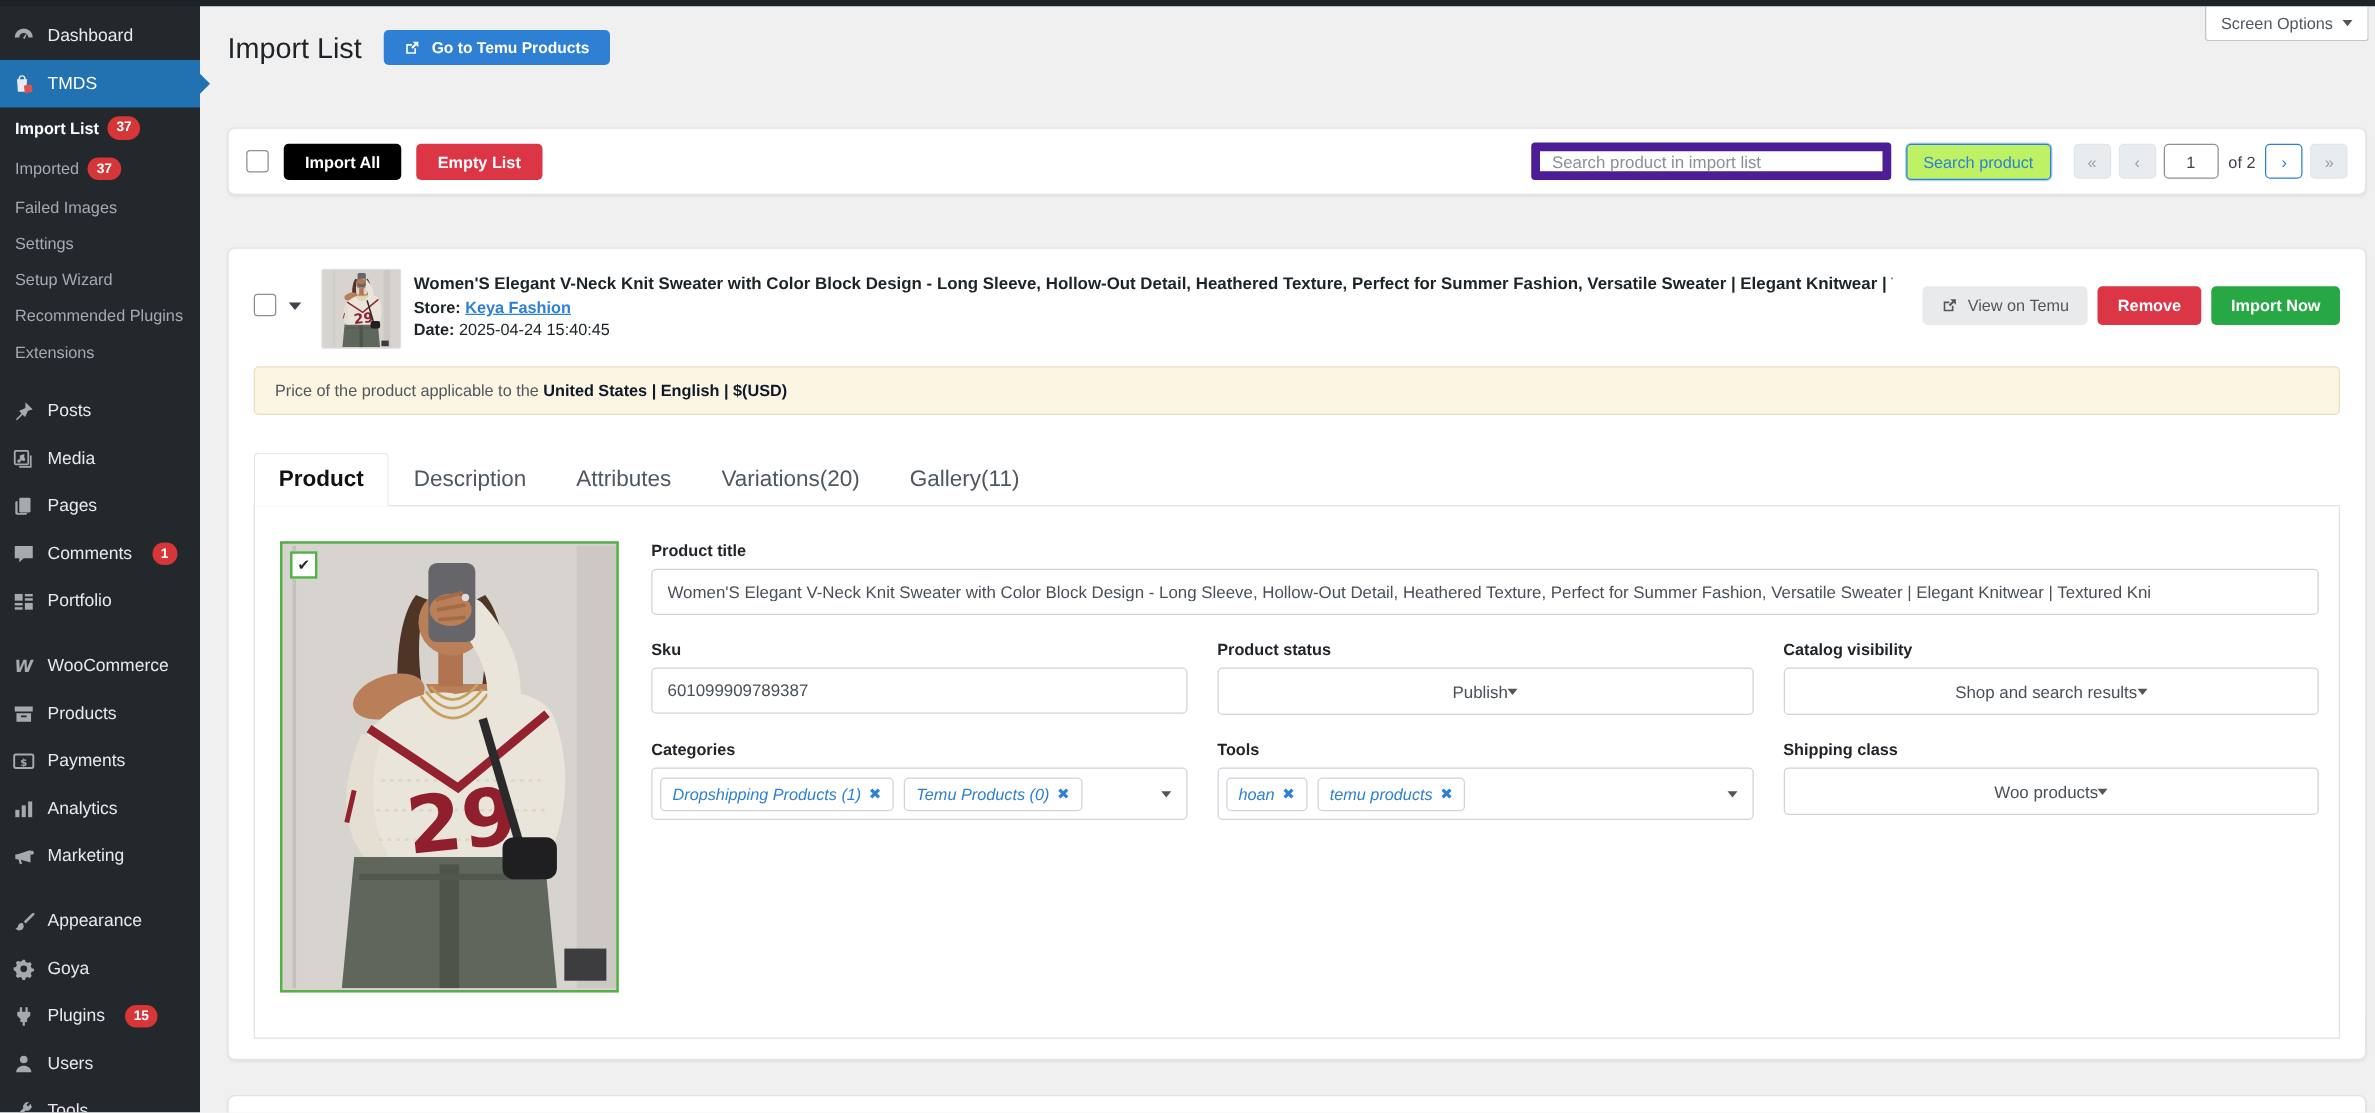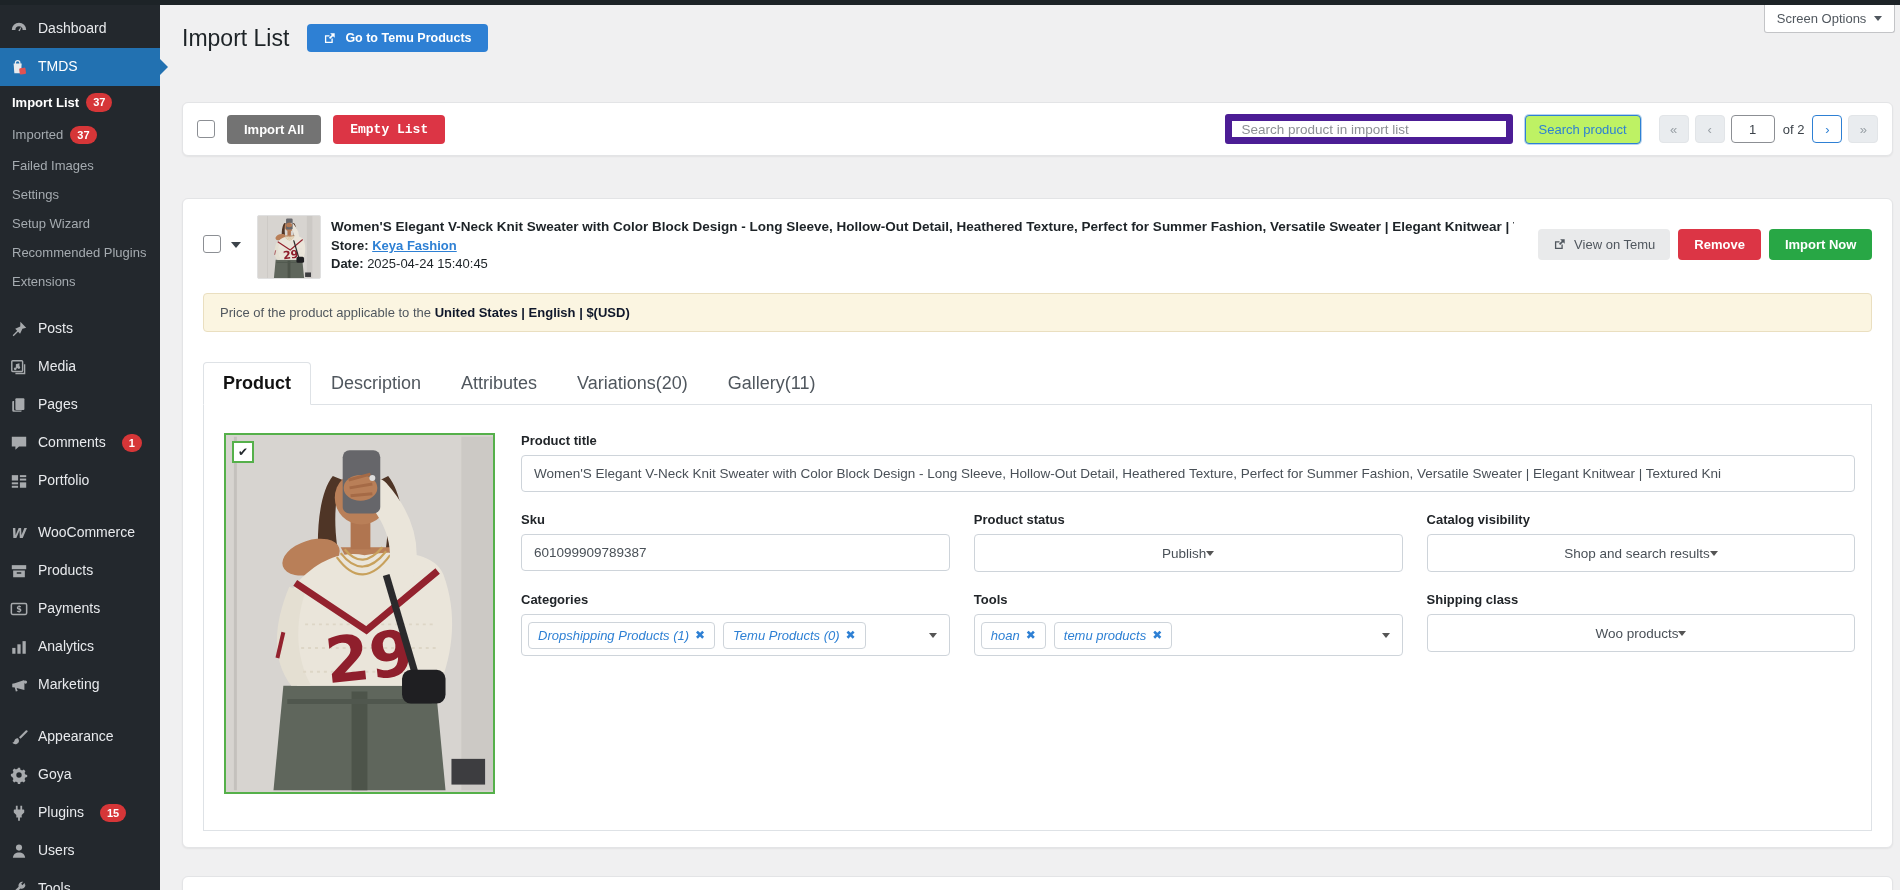--- a/index.html
+++ b/index.html
@@ -37,22 +37,22 @@
   .btn { border:none; border-radius:4px; cursor:pointer; font-family:inherit; }
   .btn-goto { background:#2e80d4; color:#fff; font-size:12.5px; font-weight:bold; padding:7px 16px;
     display:inline-flex; align-items:center; gap:9px; }
   .ext-icon svg { width:13px; height:13px; fill:currentColor; display:block; }
 
   .card { background:#fff; border-radius:6px; border:1px solid #e3e4e6; box-shadow:0 1px 2px rgba(0,0,0,.06); }
 
   
   .toolbar { margin-top:46px; padding:11px 14px; display:flex; align-items:center; gap:12px; }
   .checkbox { width:18px; height:18px; background:#fff; border:1px solid #8c8f94; border-radius:3px; cursor:pointer; flex:0 0 18px; }
-  .btn-blue { background:#737373; color:#fff; font-size:13px; font-weight:600; padding:7px 17px; }
-  .btn-red { background:#dc3545; color:#fff; font-size:13px; font-weight:600; padding:7px 17px;font-family:Liberation Mono, monospace; }
+  .btn-blue { background:#000000; color:#fff; font-size:13px; font-weight:600; padding:7px 17px; }
+  .btn-red { background:#dc3545; color:#fff; font-size:13px; font-weight:600; padding:7px 17px; }
   .tb-spacer { flex:1; }
   .search-input { width:288px; height:30px; border:7px solid #4c1d95; border-radius:3px; padding:0 10px;
     font-size:13.5px; color:#ef4444; font-family:inherit; }
   .search-input::placeholder { color:#8c8f94; }
   .btn-search { background:#bef264; border:1px solid #2e80d4; color:#2e80d4; font-size:13px; padding:6px 13px;
     border-radius:4px; box-shadow:0 0 0 1px rgba(46,128,212,.35); }
   .pager { display:flex; align-items:center; gap:6px; margin-left:6px; }
   .pg { min-width:30px; height:28px; display:inline-flex; align-items:center; justify-content:center;
     border-radius:4px; font-size:13px; cursor:default; }
   .pg.disabled { background:#e9ecef; color:#99a0a6; border:1px solid #e2e5e8; }

